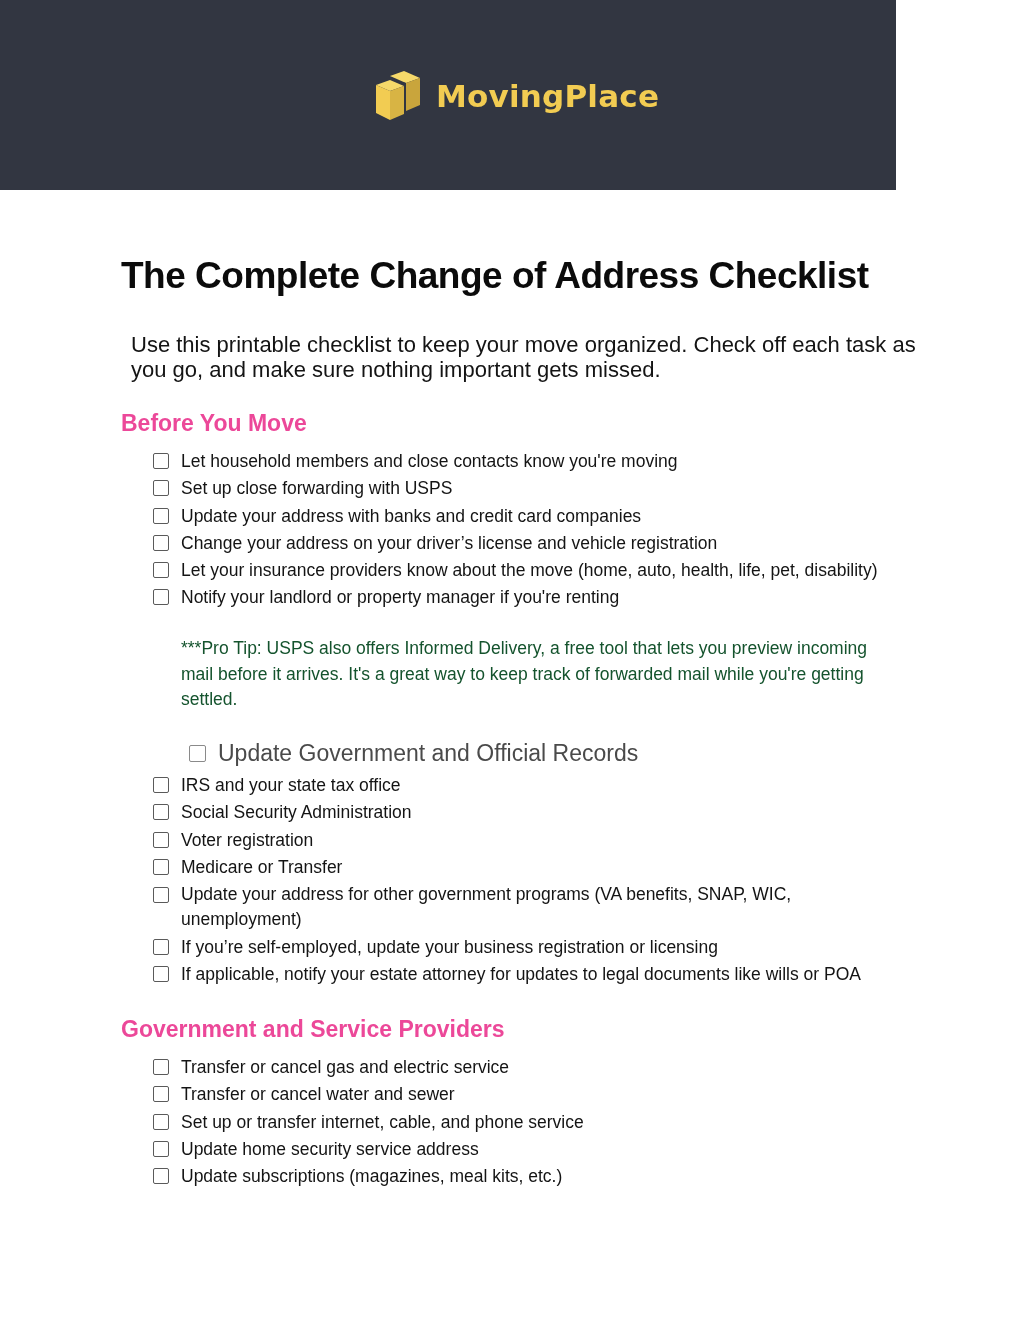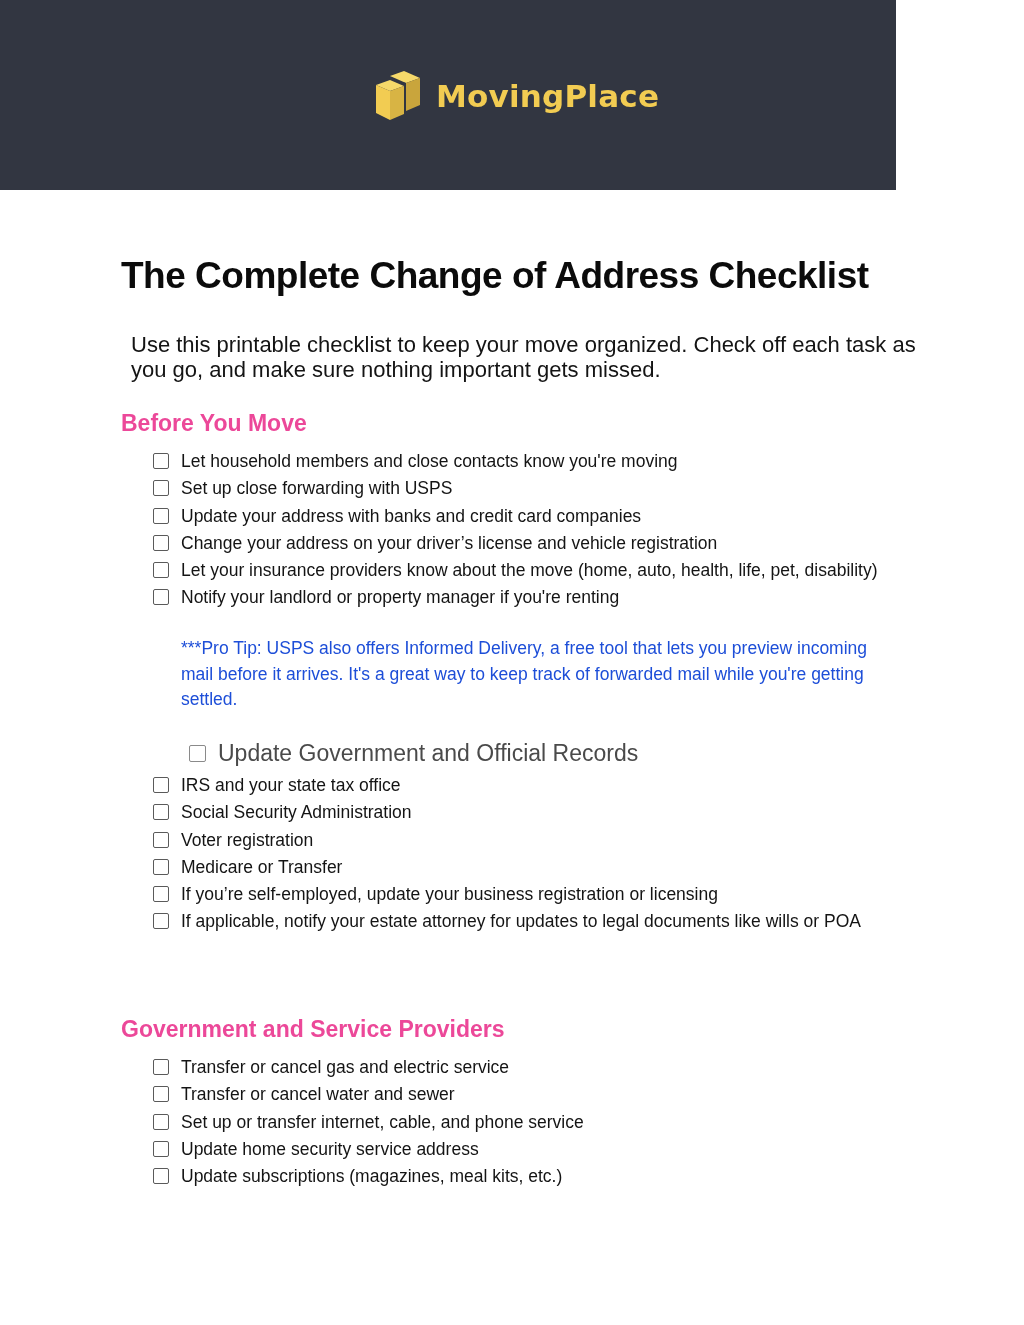--- a/index.html
+++ b/index.html
@@ -45,21 +45,21 @@
   .check-item {
     display: flex; align-items: flex-start; font-size: 17.5px; line-height: 27.3px; color: #141414;
   }
   .check-box {
     flex: none; width: 16px; height: 16px; border: 1.6px solid #5a5a5a; border-radius: 2px;
     margin-top: 5px; margin-right: 12px; background: #fff;
   }
   .check-label { display: block; }
   .tip {
     position: absolute; left: 60px; top: 636px; width: 720px;
-    font-size: 17.5px; line-height: 25.5px; color: #1d4ed8;
+    font-size: 17.5px; line-height: 25.5px; color: #14532d;
   }
   .gov-heading {
     position: absolute; left: 32px; top: 740px; display: flex; align-items: center; padding-left: 36px;
   }
   .gov-heading .check-box { margin-top: 0; border-color: #8a8a8a; width: 17px; height: 17px; }
   .gov-heading-text { font-size: 23px; color: #4a4a4a; white-space: nowrap; }
 </style>
 </head>
 <body>
 
@@ -126,20 +126,24 @@
         <span class="check-label">Social Security Administration</span>
       </li>
     <li class="check-item">
         <span class="check-box"></span>
         <span class="check-label">Voter registration</span>
       </li>
     <li class="check-item">
         <span class="check-box"></span>
         <span class="check-label">Medicare or Transfer</span>
       </li>
+    <li class="check-item" style="line-height:25px; margin-top:1px; margin-bottom:2px;">
+        <span class="check-box" style="width:16px;"></span>
+        <span class="check-label" style="width:640px;">Update your address for other government programs (VA benefits, SNAP, WIC, unemployment)</span>
+      </li>
     <li class="check-item">
         <span class="check-box"></span>
         <span class="check-label">If you’re self-employed, update your business registration or licensing</span>
       </li>
     <li class="check-item">
         <span class="check-box"></span>
         <span class="check-label">If applicable, notify your estate attorney for updates to legal documents like wills or POA</span>
       </li>
   </ul>
 

